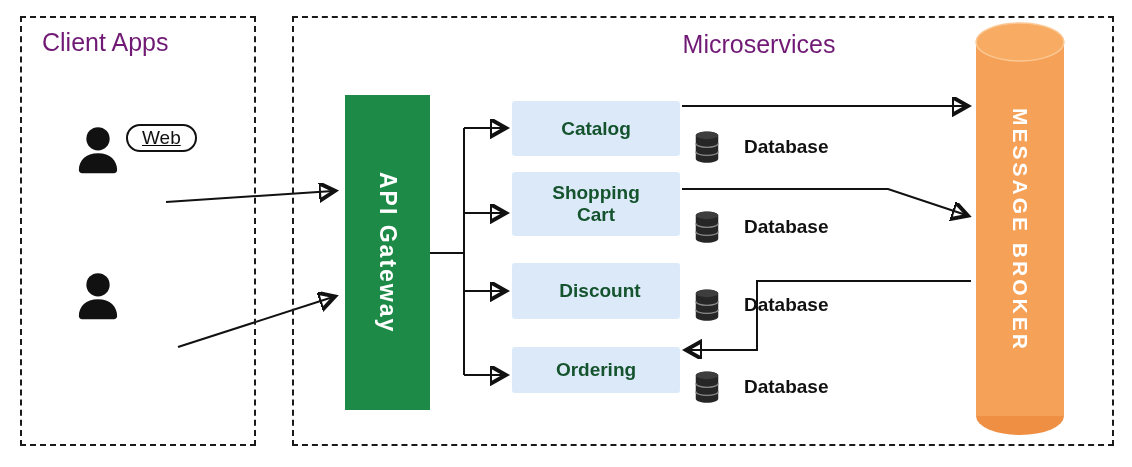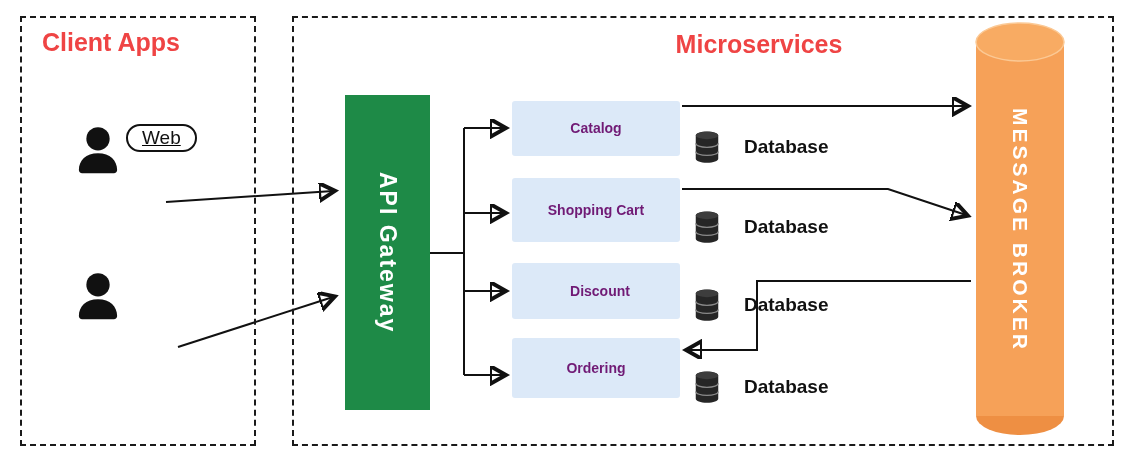--- a/index.html
+++ b/index.html
@@ -3,44 +3,44 @@
 <meta charset="utf-8">
 <style>
   * { margin:0; padding:0; box-sizing:border-box; }
   body { background:#ffffff; font-family:"Liberation Sans", sans-serif; }
   .canvas { position:relative; width:1132px; height:467px; background:#ffffff; overflow:hidden; }
 
   .dashed { position:absolute; border:2px dashed #1a1a1a; background:transparent; }
   .client-box { left:20px; top:16px; width:236px; height:430px; }
   .ms-box { left:292px; top:16px; width:822px; height:430px; }
 
-  .group-title { position:absolute; font-weight:bold; font-size:25px; color:#ef4444; }
+  .group-title { position:absolute; font-weight:normal; font-size:25px; color:#701a75; }
   .client-title { left:42px; top:28px; }
   .ms-title { left:292px; top:30px; width:934px; text-align:center; }
 
   .actor { position:absolute; width:110px; display:flex; flex-direction:row; align-items:flex-start;text-decoration:underline; }
   .actor-web { left:70px; top:122px; }
   .actor-mobile { left:70px; top:268px; }
   .person svg { width:56px; height:56px; display:block; }
   .pill { margin-top:2px; border:2px solid #111; border-radius:16px; padding:1px 14px;
           font-size:19px; color:#111; background:#fff; font-weight:normal; }
 
   .gateway { position:absolute; left:345px; top:95px; width:85px; height:315px;
              background:#1e8a47; display:flex; align-items:center; justify-content:center; }
   .vtext { writing-mode:vertical-rl; color:#ffffff; font-weight:bold; }
   .gateway .vtext { font-size:23px; letter-spacing:2px; }
 
   .svc { position:absolute; left:512px; width:168px; background:#dce9f8; border-radius:3px;
          display:flex; align-items:center; justify-content:center;
-         font-weight:bold; font-size:14px; color:#701a75; text-align:center; }
+         font-weight:bold; font-size:19px; color:#14532d; text-align:center; }
   .svc span { max-width:112px; line-height:1.15; }
   .svc-0 { top:101px; height:55px; }
-  .svc-1 { top:178px; height:64px; }
+  .svc-1 { top:172px; height:64px; }
   .svc-2 { top:263px; height:56px;padding-left:8px; }
-  .svc-3 { top:338px; height:60px; }
+  .svc-3 { top:347px; height:46px; }
 
   .dbgroup { position:absolute; left:692px; display:flex; align-items:center; gap:9px; height:40px; }
   .db-0 { top:127px; } .db-1 { top:207px; } .db-2 { top:285px; } .db-3 { top:367px; }
   .dbgroup svg { width:30px; height:36px; display:block; }
   .db-label { font-size:19px; font-weight:bold; color:#111;margin-left:13px; }
 
   .broker { position:absolute; left:975px; top:22px; width:90px; height:415px; }
   .broker svg.cyl { position:absolute; inset:0; width:90px; height:415px; }
   .broker .label-wrap { position:absolute; inset:0; display:flex; align-items:center; justify-content:center; }
   .broker .vtext { font-size:21px; letter-spacing:3px; }

